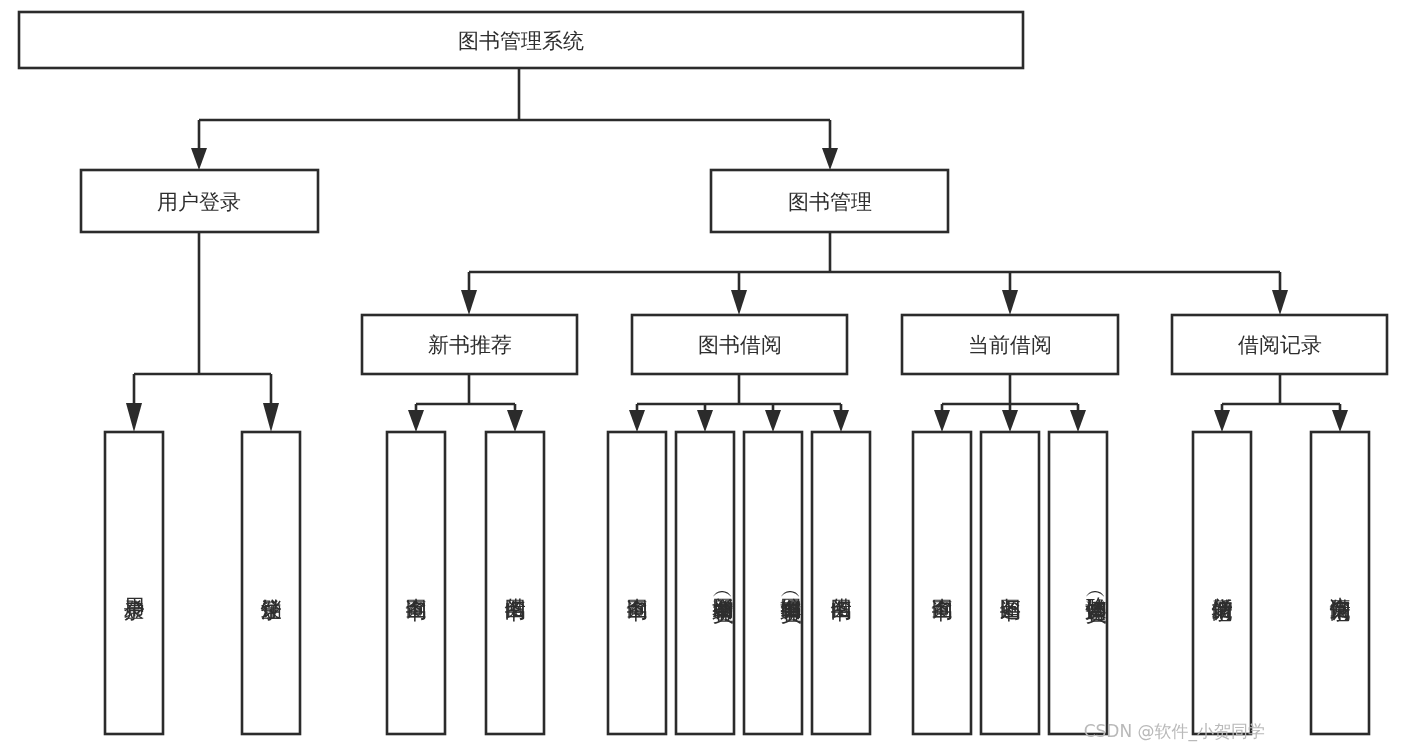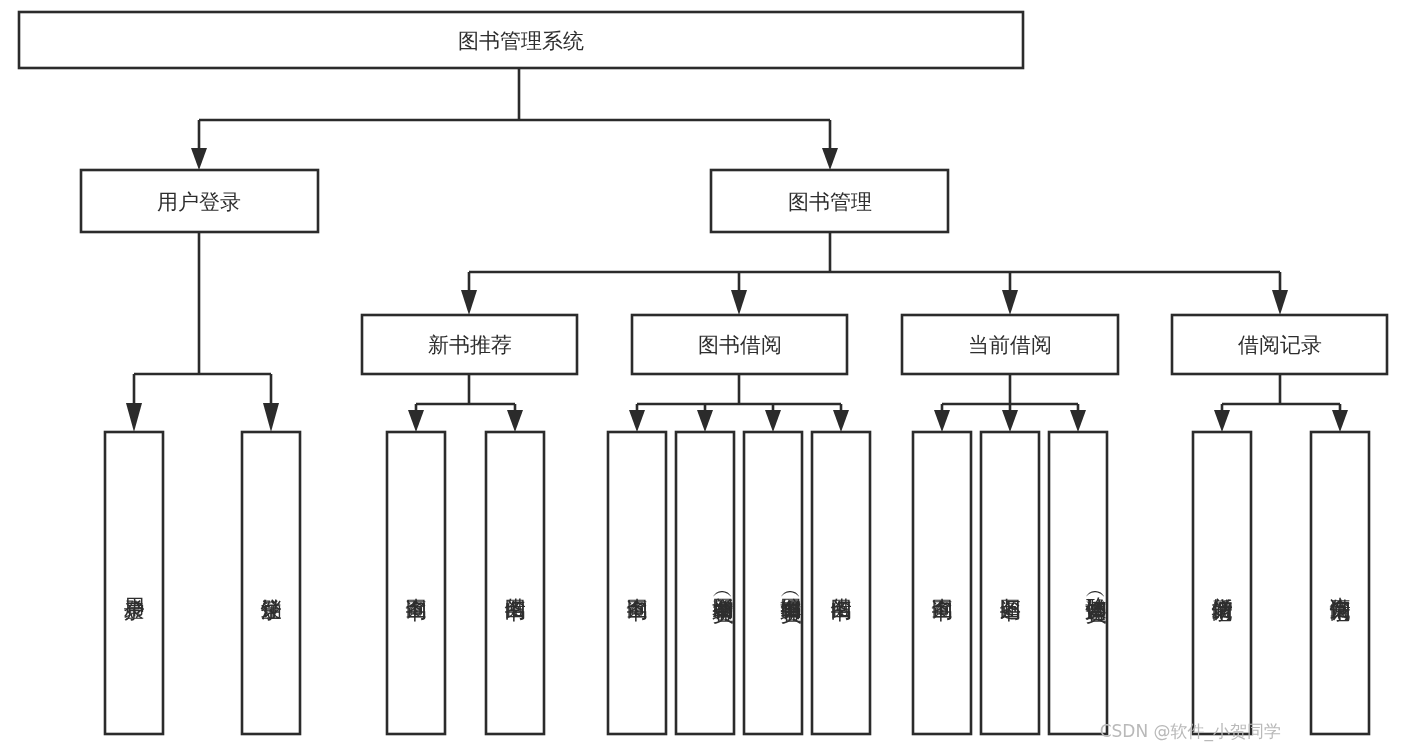--- a/index.html
+++ b/index.html
@@ -56,21 +56,21 @@
     font-size: 21px;
     color: #2e2e2e;
     line-height: 1.06;
     letter-spacing: 1px;
     text-align: center;
     white-space: nowrap;
     pointer-events: none;
   }
   #watermark {
     position: absolute;
-    right: 8px;
+    right: 24px;
     bottom: 4px;
     font-family: "DejaVu Sans", "Liberation Sans", sans-serif;
     font-size: 17px;
     color: #b9b9b9;
     white-space: nowrap;
     user-select: none;
   }
 </style>
 </head>
 <body>

